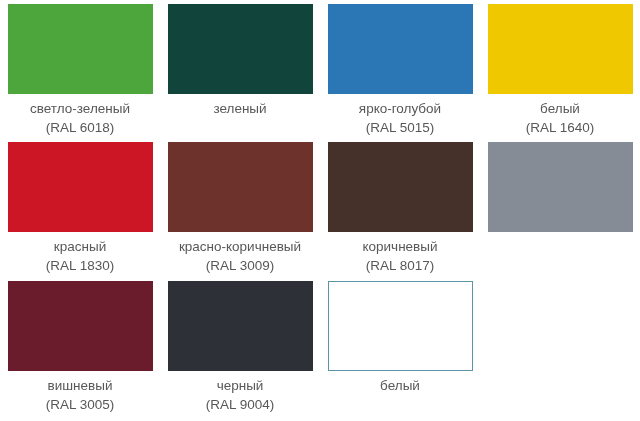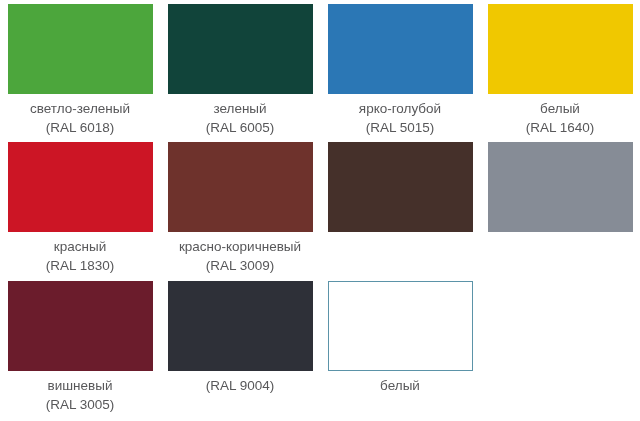--- a/index.html
+++ b/index.html
@@ -74,21 +74,20 @@
       <div class="swatch-chip" style="background-color: rgb(76, 166, 60);"></div>
       <div class="swatch-caption">
         <span class="swatch-name">светло-зеленый</span>
         <span class="swatch-code">(RAL 6018)</span>
       </div>
     </div>
     <div class="swatch-cell">
       <div class="swatch-chip" style="background-color: rgb(17, 68, 58);"></div>
       <div class="swatch-caption">
         <span class="swatch-name">зеленый</span>
-        <span class="swatch-code">(RAL 6005)</span>
       </div>
     </div>
     <div class="swatch-cell">
       <div class="swatch-chip" style="background-color: rgb(43, 119, 181);"></div>
       <div class="swatch-caption">
         <span class="swatch-name">ярко-голубой</span>
         <span class="swatch-code">(RAL 5015)</span>
       </div>
     </div>
     <div class="swatch-cell">
@@ -107,34 +106,39 @@
     </div>
     <div class="swatch-cell">
       <div class="swatch-chip" style="background-color: rgb(110, 50, 44);"></div>
       <div class="swatch-caption">
         <span class="swatch-name">красно-коричневый</span>
         <span class="swatch-code">(RAL 3009)</span>
       </div>
     </div>
     <div class="swatch-cell">
       <div class="swatch-chip" style="background-color: rgb(69, 48, 42);"></div>
+      <div class="swatch-caption">
+        <span class="swatch-name">коричневый</span>
+        <span class="swatch-code">(RAL 8017)</span>
+      </div>
     </div>
     <div class="swatch-cell">
       <div class="swatch-chip" style="background-color: rgb(134, 140, 150);"></div>
     </div>
     <div class="swatch-cell">
       <div class="swatch-chip" style="background-color: rgb(107, 28, 44);"></div>
       <div class="swatch-caption">
         <span class="swatch-name">вишневый</span>
         <span class="swatch-code">(RAL 3005)</span>
       </div>
     </div>
     <div class="swatch-cell">
       <div class="swatch-chip" style="background-color: rgb(46, 48, 56);"></div>
       <div class="swatch-caption">
+        <span class="swatch-name">черный</span>
         <span class="swatch-code">(RAL 9004)</span>
       </div>
     </div>
     <div class="swatch-cell">
       <div class="swatch-chip outlined" style="background-color: rgb(255, 255, 255); border-color: rgb(91, 147, 168);"></div>
       <div class="swatch-caption">
         <span class="swatch-name">белый</span>
       </div>
     </div>
   </div>

